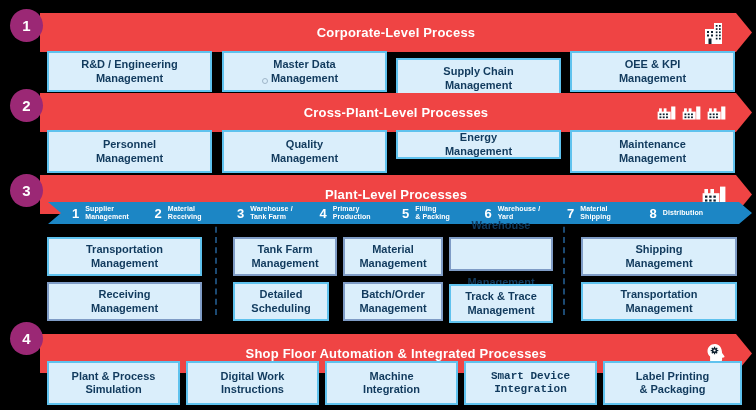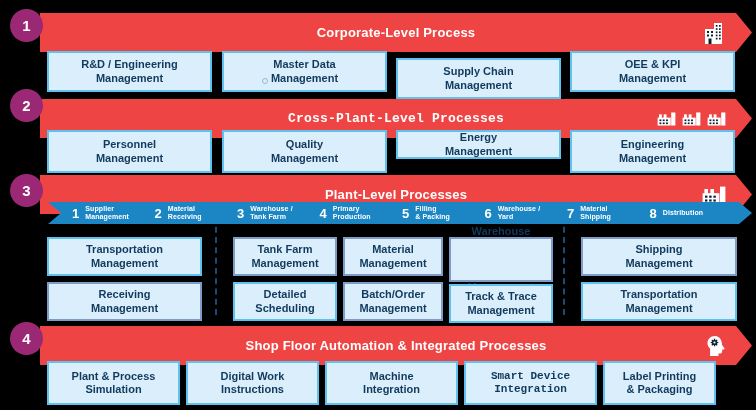--- a/index.html
+++ b/index.html
@@ -74,21 +74,21 @@
   <div class="box" style="left:396px;top:50px;width:165px;height:41px;">
     <span>Supply Chain</span>
     <span>Management</span>
   </div>
   <div class="box" style="left:570px;top:43px;width:165px;height:41px;">
     <span>OEE &amp; KPI</span>
     <span>Management</span>
   </div>
 
   <div class="badge" style="top:89px;">2</div>
-  <div class="bar" style="top:99px;font-family:Liberation Mono, monospace;">
+  <div class="bar" style="top:93px;">
     <span class="bar-title">Cross-Plant-Level Processes</span>
     <span class="bar-icons">
       <svg width="19" height="14" viewBox="0 0 20 15">
           <g fill="#fff">
             <rect x="15" y="0.5" width="4.5" height="14"></rect>
             <rect x="0.5" y="6" width="14" height="8.5"></rect>
             <rect x="2" y="2.5" width="3" height="4"></rect>
             <rect x="7" y="2.5" width="3" height="4"></rect>
           </g>
           <g fill="#0d202f">
@@ -140,21 +140,21 @@
   </div>
   <div class="box" style="left:222px;top:122px;width:165px;height:43px;">
     <span>Quality</span>
     <span>Management</span>
   </div>
   <div class="box" style="left:396px;top:122px;width:165px;height:29px;">
     <span>Energy</span>
     <span>Management</span>
   </div>
   <div class="box" style="left:570px;top:122px;width:165px;height:43px;">
-    <span>Engineering</span>
+    <span>Maintenance</span>
     <span>Management</span>
   </div>
 
   <div class="badge" style="top:174px;">3</div>
   <div class="bar" style="top:175px;">
     <span class="bar-title">Plant-Level Processes</span>
     <span class="bar-icons">
       <svg width="24" height="18" viewBox="0 0 20 15">
           <g fill="#fff">
             <rect x="15" y="0.5" width="4.5" height="14"></rect>
@@ -246,25 +246,25 @@
   </div>
 
   <div class="box muted" style="left:233px;top:229px;width:104px;height:39px;">
     <span>Tank Farm</span>
     <span>Management</span>
   </div>
   <div class="box muted" style="left:343px;top:229px;width:100px;height:39px;">
     <span>Material</span>
     <span>Management</span>
   </div>
-  <div class="box muted" style="left:449px;top:229px;width:104px;height:45px;gap:43px;">
+  <div class="box muted" style="left:449px;top:229px;width:104px;height:34px;gap:43px;">
     <span>Warehouse</span>
     <span>Management</span>
   </div>
-  <div class="box" style="left:233px;top:274px;width:104px;height:39px;">
+  <div class="box" style="left:233px;top:274px;width:96px;height:39px;">
     <span>Detailed</span>
     <span>Scheduling</span>
   </div>
   <div class="box muted" style="left:343px;top:274px;width:100px;height:39px;">
     <span>Batch/Order</span>
     <span>Management</span>
   </div>
   <div class="box" style="left:449px;top:276px;width:104px;height:39px;">
     <span>Track &amp; Trace</span>
     <span>Management</span>
@@ -273,21 +273,21 @@
   <div class="box muted" style="left:581px;top:229px;width:156px;height:39px;">
     <span>Shipping</span>
     <span>Management</span>
   </div>
   <div class="box" style="left:581px;top:274px;width:156px;height:39px;">
     <span>Transportation</span>
     <span>Management</span>
   </div>
 
   <div class="badge" style="top:322px;">4</div>
-  <div class="bar" style="top:326px;text-align:right;">
+  <div class="bar" style="top:334px;text-align:right;">
     <span class="bar-title">Shop Floor Automation &amp; Integrated Processes</span>
     <span class="bar-icons">
       <svg width="20" height="22" viewBox="0 0 20 22">
         <path fill="#ffffff" d="M9 1 C4.3 1 1.5 4.4 1.5 8.3 c0 2.2 1 4 2.6 5.2 L4.1 21 l8.4 0 l0 -2.6 l2.2 0 c0.8 0 1.4 -0.6 1.4 -1.4 l0 -2.2 l1.6 -0.4 c0.7 -0.2 1 -0.9 0.6 -1.5 l-2.2 -3 C15.8 4.6 13.4 1 9 1 Z"></path>
         <g fill="#0d202f">
           <rect x="7.9" y="3.7" width="1.3" height="7.6" transform="rotate(0 8.5 7.5)"></rect>
           <rect x="7.9" y="3.7" width="1.3" height="7.6" transform="rotate(45 8.5 7.5)"></rect>
           <rect x="7.9" y="3.7" width="1.3" height="7.6" transform="rotate(90 8.5 7.5)"></rect>
           <rect x="7.9" y="3.7" width="1.3" height="7.6" transform="rotate(135 8.5 7.5)"></rect>
           <circle cx="8.5" cy="7.5" r="2.6"></circle>
@@ -305,18 +305,18 @@
     <span>Simulation</span>
   </div>
   <div class="box" style="left:325px;top:353px;width:133px;height:44px;">
     <span>Machine</span>
     <span>Integration</span>
   </div>
   <div class="box" style="left:464px;top:353px;width:133px;height:44px;font-family:Liberation Mono, monospace;">
     <span>Smart Device</span>
     <span>Integration</span>
   </div>
-  <div class="box" style="left:603px;top:353px;width:113px;height:44px;">
+  <div class="box" style="left:603px;top:353px;width:139px;height:44px;">
     <span>Label Printing</span>
     <span>&amp; Packaging</span>
   </div>
 
 </div>
 
 </body></html>

